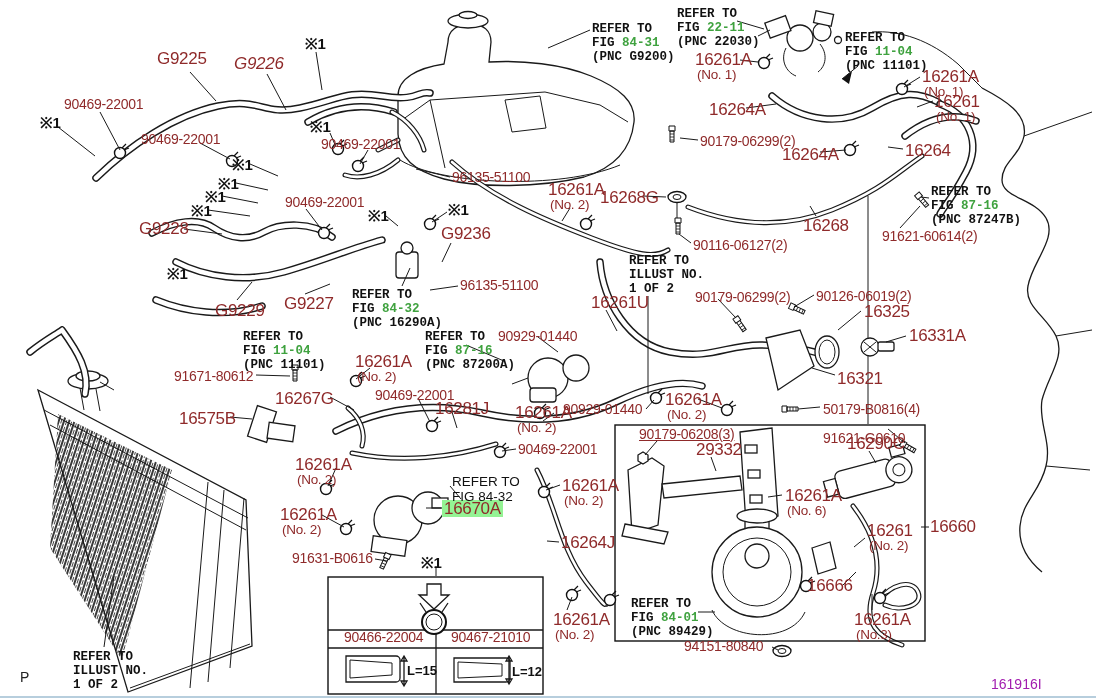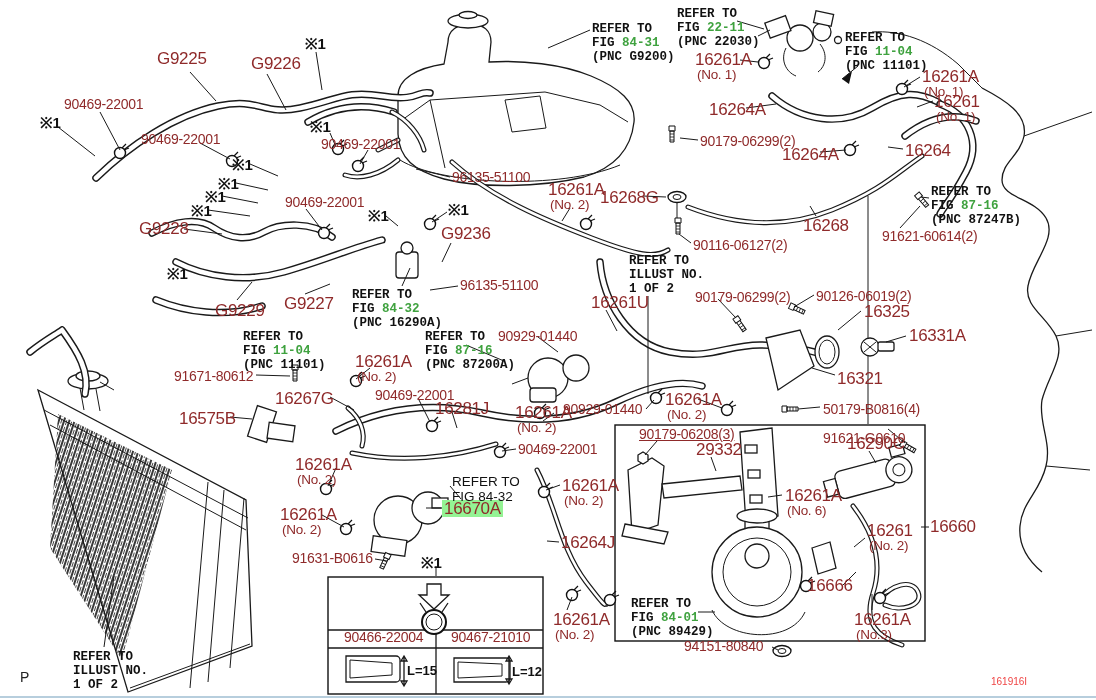--- a/index.html
+++ b/index.html
@@ -12,21 +12,21 @@
   .part.big .t{font-size:17px;}
   .part .sub{font-size:13.5px;margin-left:2px;}
   .part.hl .t{background:var(--hl,#94f394);padding:0 2px;}
   .sym{color:#111;font-size:15px;font-weight:bold;}
   .note{position:absolute;color:#111;font-family:"Liberation Mono",monospace;
         font-weight:bold;font-size:12.5px;line-height:1.12;white-space:nowrap;}
   .note .fig{color:var(--fig,#3fa23f);text-align:right;}
   .note.plain{font-family:"Liberation Sans",sans-serif;font-weight:normal;font-size:13.5px;}
   .misc{position:absolute;color:#111;font-size:13px;font-weight:bold;white-space:nowrap;}
   #page-letter{position:absolute;left:20px;top:669px;font-size:14px;color:#222;}
-  #diagram-code{position:absolute;left:991px;top:676px;font-size:10px;color:#ef4444;}
+  #diagram-code{position:absolute;left:991px;top:676px;font-size:14px;color:#a21caf;}
   #bottom-rule{position:absolute;left:0;top:696px;width:1096px;height:2px;background:#b7cedd;}
 </style>
 </head>
 <body>
 
 <div id="stage" style="--part: #8f2a2a; --fig: #3fa23f; --hl: #94f394;">
 
   <svg id="art" width="1096" height="700" viewBox="0 0 1096 700">
     <defs>
       <pattern id="rad-hatch" width="5" height="7" patternUnits="userSpaceOnUse" patternTransform="rotate(18)">
@@ -288,21 +288,21 @@
       <path d="M929,527 L921,527 M869,451 L876,463 M888,429 L905,443 M657,441 L645,455 M711,457 L716,471"></path>
       <path d="M782,495 L768,497 M865,538 L854,547 M698,612 L715,612 M104,647 L114,576"></path>
       <polygon points="842,79 852,71 849,84" fill="#111" stroke="none"></polygon>
     </g>
   </svg>
 
   <div id="label-layer">
       <div class="lbl part big" style="left: 157px; top: 50px;">
         <div class="t">G9225</div>
       </div>
-      <div class="lbl part big" style="left: 251px; top: 55px;">
+      <div class="lbl part big" style="left: 234px; top: 55px; font-style: italic;">
         <div class="t">G9226</div>
       </div>
       <div class="lbl part" style="left: 64px; top: 97px;">
         <div class="t">90469-22001</div>
       </div>
       <div class="lbl part" style="left: 141px; top: 132px;">
         <div class="t">90469-22001</div>
       </div>
       <div class="lbl part" style="left: 321px; top: 137px;">
         <div class="t">90469-22001</div>

